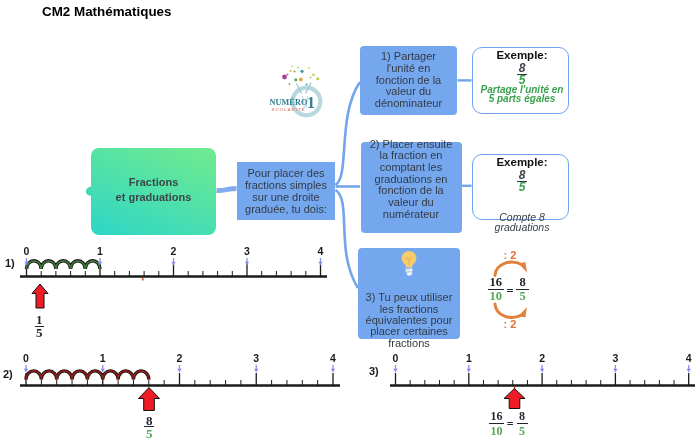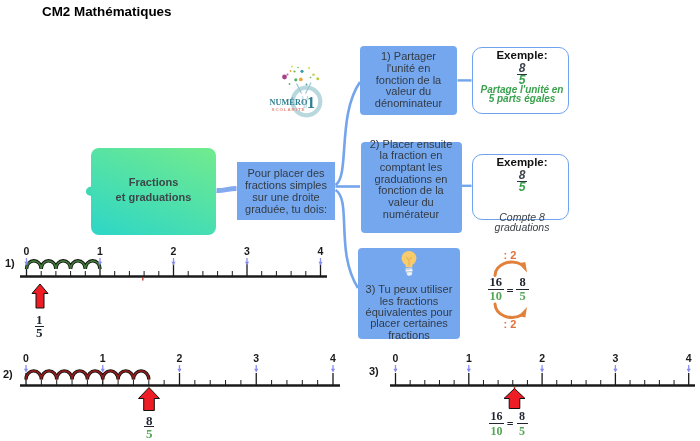--- a/index.html
+++ b/index.html
@@ -246,21 +246,21 @@
     <circle cx="11" cy="9.3" r="7.4" fill="#f8cb6d"></circle>
     <path d="M7.6 13.5 L7.6 18 L14.4 18 L14.4 13.5 Z" fill="#f8cb6d"></path>
     <path d="M11 16.5 L11 11 M11 11 L8.1 7.9 M11 11 L13.9 7.9" stroke="#eab959" stroke-width="1.5" fill="none"></path>
     <g transform="rotate(-7 11 21)">
       <rect x="7.6" y="18.6" width="6.8" height="1.9" fill="#c9d1d9"></rect>
       <rect x="7.6" y="20.5" width="6.8" height="1.9" fill="#f4f7f9"></rect>
       <rect x="7.9" y="22.4" width="6.2" height="1.8" fill="#c9d1d9"></rect>
       <ellipse cx="11" cy="25" rx="2.7" ry="1.7" fill="#eef2f5"></ellipse>
     </g>
   </svg>
-  <div style="margin-top:8px;line-height:11.4px">3) Tu peux utiliser<br>les fractions<br>équivalentes pour<br>placer certaines<br>fractions</div>
+  <div style="margin-top:16px;line-height:11.4px">3) Tu peux utiliser<br>les fractions<br>équivalentes pour<br>placer certaines<br>fractions</div>
 </div>
 
 <div class="abs" style="left:487.5px;top:277.3px;width:16.5px;text-align:center;z-index:2;font-family:'Liberation Serif',serif;font-weight:bold">
   <div style="font-size:12.5px;line-height:11px;color:#20242e;border-bottom:1.5px solid #20242e;padding-bottom:0.5px">16</div>
   <div style="font-size:12.5px;line-height:11px;color:#55a758;margin-top:1.5px">10</div>
 </div>
 <div class="abs" style="left:506.5px;top:285.8px;font-size:12.5px;line-height:11px;color:#20242e;z-index:2;font-family:'Liberation Serif',serif;font-weight:bold">=</div>
 <div class="abs" style="left:516px;top:277.3px;width:13px;text-align:center;z-index:2;font-family:'Liberation Serif',serif;font-weight:bold">
   <div style="font-size:12.5px;line-height:11px;color:#20242e;border-bottom:1.5px solid #20242e;padding-bottom:0.5px">8</div>
   <div style="font-size:12.5px;line-height:11px;color:#55a758;margin-top:1.5px">5</div>

